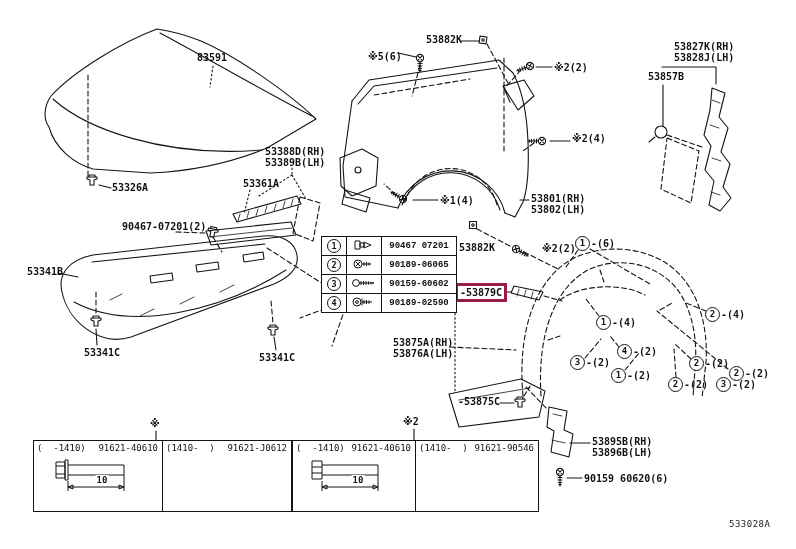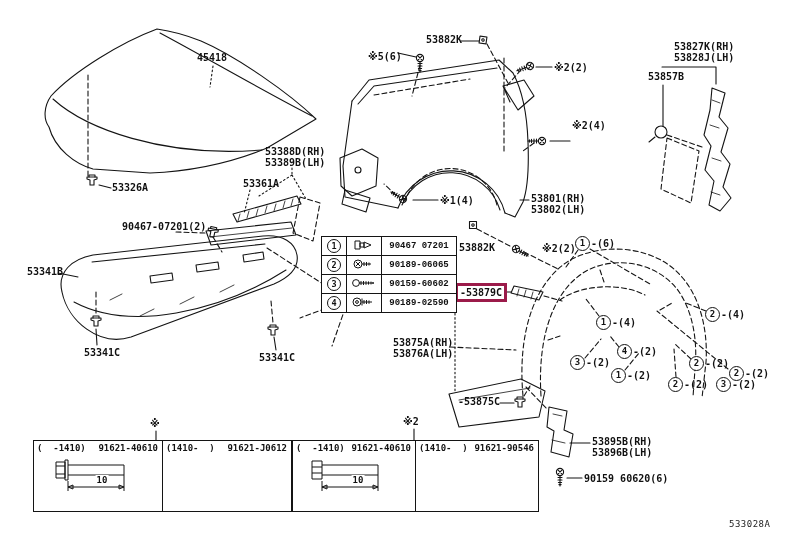--- a/index.html
+++ b/index.html
@@ -22,21 +22,21 @@
   table.legend td{border:1px solid #141414;height:18px;padding:0 2px;font-size:9px;font-weight:bold;color:#111;}
   table.legend td.lg-num{border-right-style:dotted;width:20px;text-align:center;}
   table.legend td.lg-icon{width:30px;text-align:center;}
   table.legend td.lg-part{width:70px;text-align:center;white-space:pre;font-family:Liberation Mono, monospace;}
   .circ{display:inline-block;width:12px;height:12px;border:1.2px solid #141414;border-radius:50%;
         font-size:8.5px;line-height:12px;text-align:center;}
   .btable{position:absolute;display:flex;height:70px;border:1.5px solid #141414;background:#fff;}
   .bcell{flex:1;position:relative;border-right:1.5px solid #141414;}
   .bcell:last-child{border-right:none;}
   .bhead{display:flex;justify-content:space-between;padding:2px 4px 0 3px;
-         font-size:9px;font-weight:bold;color:#111;white-space:pre;}
+         font-size:9px;font-weight:normal;color:#111;white-space:pre;}
   .bbody{position:relative;width:100px;margin:2px auto 0;}
   .bdim{position:absolute;left:54px;top:20px;transform:translateX(-50%);
         font-size:9px;font-weight:bold;color:#111;background:#fff;padding:0 1px;}
   .figcode{position:absolute;font-size:9px;color:#222;letter-spacing:.5px;}
 </style>
 </head>
 <body>
 
 <div id="stage">
 
@@ -177,33 +177,33 @@
       <path d="M549,407 L567,411 L564,430 L573,434 L569,457 L551,452 L554,431 L547,427 Z"></path>
       <path class="h" d="M553,414 L562,416 M552,440 L565,443"></path>
       <path d="M570,443 L590,443"></path>
       <path d="M567,478 L582,478"></path>
     </g>
     <use href="#sym-screw" transform="translate(560,472) rotate(90)"></use>
 
     <path d="M156,431 L156,440 M414,429 L414,440"></path>
   </svg>
 
-  <div class="lbl" style="left:197px;top:52px">45418</div>
+  <div class="lbl" style="left:197px;top:52px">83591</div>
   <div class="lbl" style="left:112px;top:182px">53326A</div>
   <div class="lbl" style="left:265px;top:146px">53388D(RH)</div>
   <div class="lbl" style="left:265px;top:157px">53389B(LH)</div>
   <div class="lbl" style="left:243px;top:178px">53361A</div>
   <div class="lbl" style="left:122px;top:221px">90467-07201(2)</div>
   <div class="lbl" style="left:27px;top:266px">53341B</div>
   <div class="lbl" style="left:84px;top:347px">53341C</div>
   <div class="lbl" style="left:259px;top:352px">53341C</div>
   <div class="lbl" style="left:426px;top:34px">53882K</div>
   <div class="lbl" style="left:368px;top:51px">※5(6)</div>
   <div class="lbl" style="left:554px;top:62px">※2(2)</div>
-  <div class="lbl" style="left:572px;top:120px">※2(4)</div>
+  <div class="lbl" style="left:572px;top:133px">※2(4)</div>
   <div class="lbl" style="left:440px;top:195px">※1(4)</div>
   <div class="lbl" style="left:531px;top:193px">53801(RH)</div>
   <div class="lbl" style="left:531px;top:204px">53802(LH)</div>
   <div class="lbl" style="left:674px;top:41px">53827K(RH)</div>
   <div class="lbl" style="left:674px;top:52px">53828J(LH)</div>
   <div class="lbl" style="left:648px;top:71px">53857B</div>
   <div class="lbl" style="left:459px;top:242px">53882K</div>
   <div class="lbl" style="left:542px;top:243px">※2(2)</div>
   <div class="hibox" style="left:455px;top:283px">-53879C</div>
   <div class="lbl" style="left:393px;top:337px">53875A(RH)</div>

